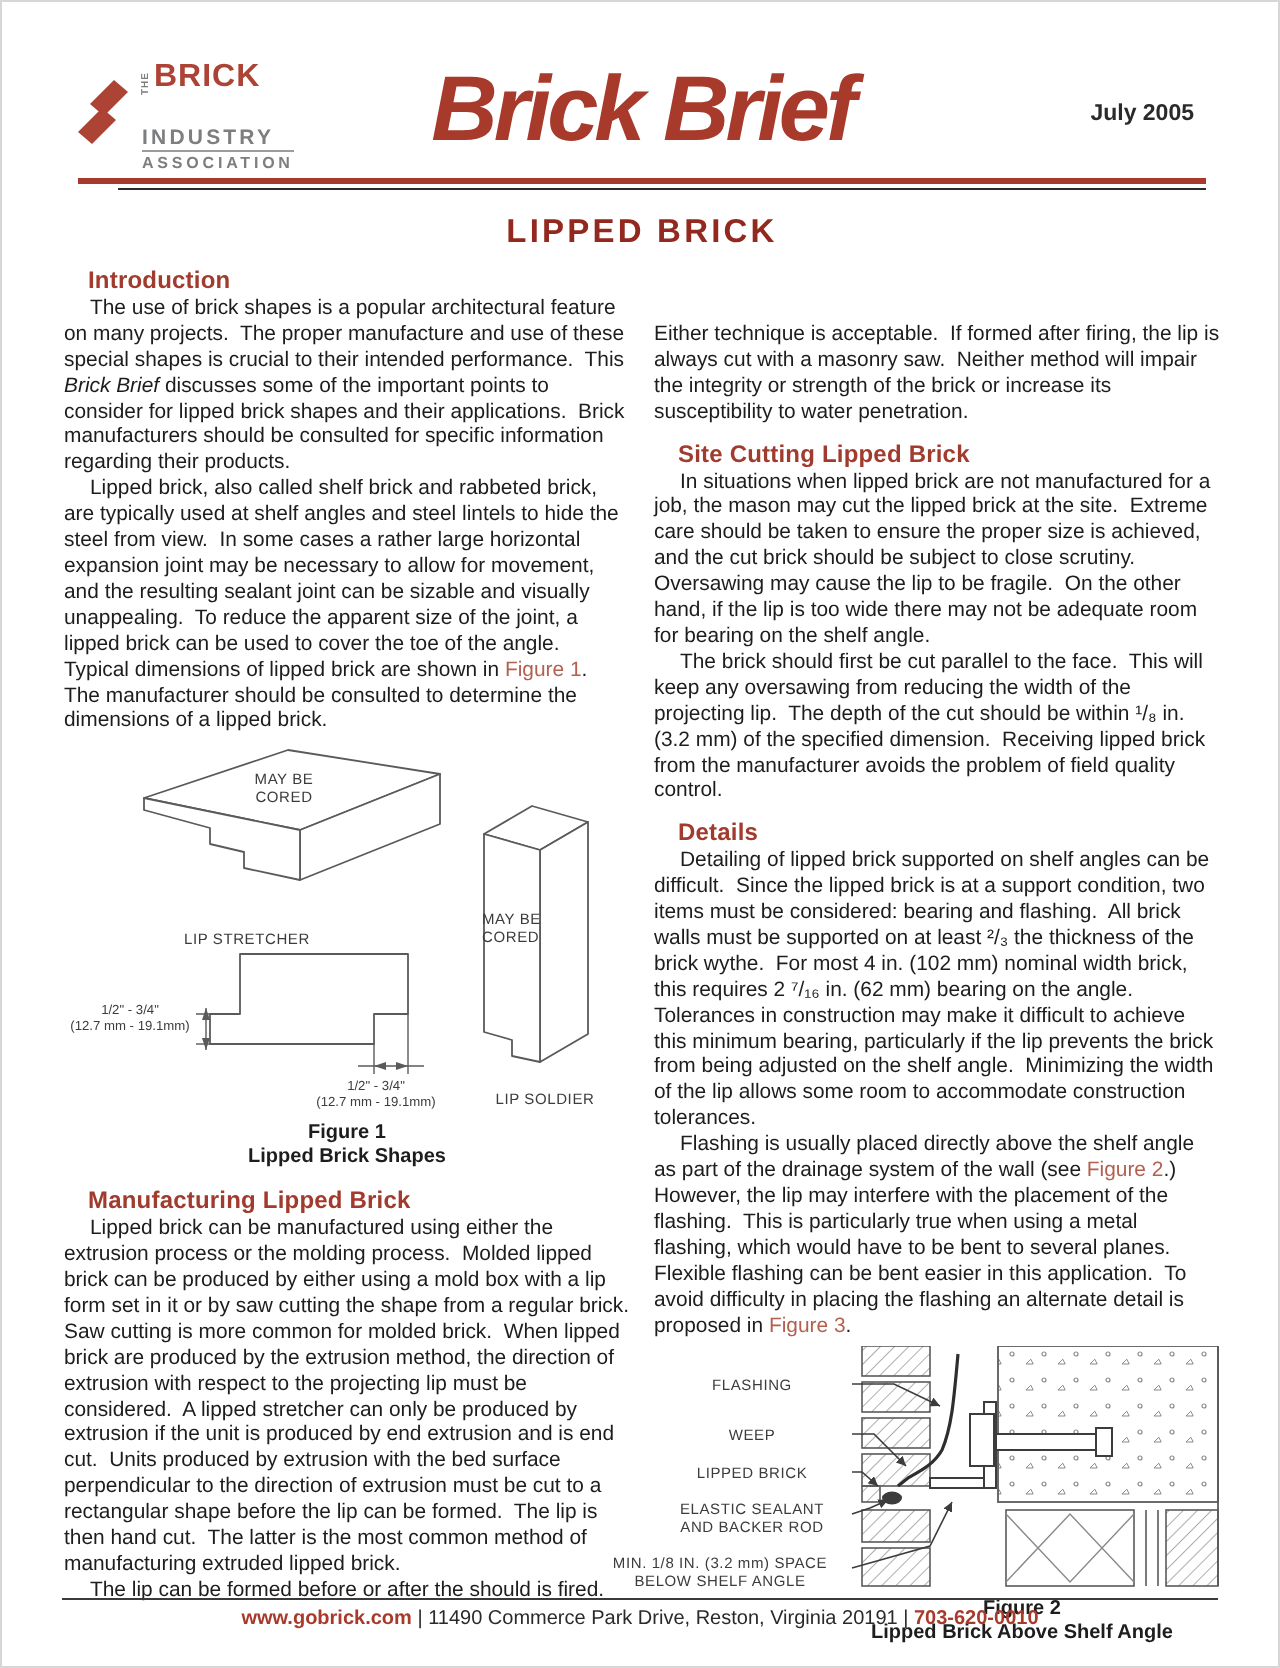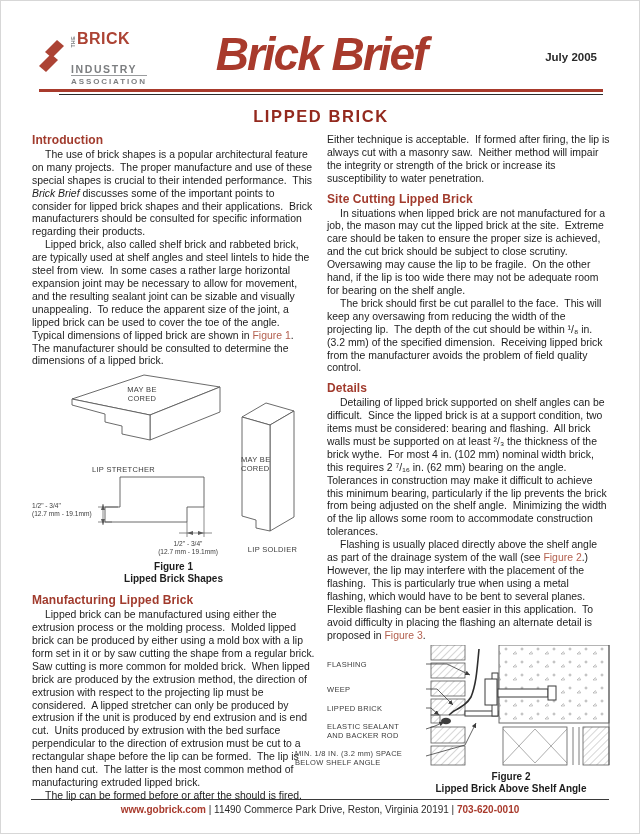--- a/index.html
+++ b/index.html
@@ -23,36 +23,36 @@
   .issue-date{position:absolute;right:44px;top:26px;font-size:11.5px;font-weight:bold;color:#2a2a2a;}
   .rule-red{position:absolute;top:88px;left:38px;width:564px;border-top:3px solid #a83a2c;}
   .rule-black{position:absolute;top:93px;left:58px;width:544px;border-top:1.6px solid #2a2a2a;}
   
   .doc-title{position:absolute;top:106px;left:0;width:640px;text-align:center;
              font-size:16.5px;font-weight:bold;letter-spacing:1.6px;color:#93291e;}
   
   .cols{position:absolute;top:133px;left:31px;width:578px;display:flex;gap:12px;}
   .col{width:283px;font-size:10.45px;line-height:12.9px;text-align:left;}
   .col p{margin:0;text-indent:13px;white-space:pre-wrap;}
-  h3{margin:7px 0 2px 0;font-size:12px;color:#a13b2d;letter-spacing:0.1px;}
+  h3{margin:7px 0 2px 12px;font-size:12px;color:#a13b2d;letter-spacing:0.1px;}
   h3.first{margin-top:0;}
   .figlink{color:#b3604f;}
   .it{font-style:italic;}
   
   .figure{position:relative;width:283px;}
   .fig1{height:216px;margin-top:3px;}
   .fig2{height:152px;margin-top:3px;}
   .figure svg{position:absolute;left:0;top:0;}
   .figlabel{position:absolute;font-size:7.5px;line-height:9px;color:#3c3c3c;
             letter-spacing:0.3px;white-space:pre-line;}
   .dimlabel{position:absolute;font-size:6.6px;line-height:8px;color:#3c3c3c;white-space:pre-line;}
   .fig-cap{position:absolute;width:100%;text-align:center;font-size:10px;
            font-weight:bold;color:#1d1d1d;line-height:12px;}
   .fig2 .fig-cap{left:85px;width:198px;}
-  .lab-r{text-align:left;}
+  .lab-r{text-align:center;}
   
   .footer{position:absolute;left:30px;right:30px;bottom:18px;border-top:1.8px solid #3a3a3a;
           padding-top:4px;text-align:center;font-size:10px;color:#2a2a2a;}
   .footer .red{color:#a83a2c;font-weight:bold;}
 </style>
 </head>
 <body>
 
 <div class="page">
 
@@ -130,21 +130,21 @@
         <div class="fig-cap" style="top:190px;">Figure 1</div>
         <div class="fig-cap" style="top:202px;">Lipped Brick Shapes</div>
       </div>
 
       <h3>Manufacturing Lipped Brick</h3>
       <p>Lipped brick can be manufactured using either the extrusion process or the molding process.  Molded lipped brick can be produced by either using a mold box with a lip form set in it or by saw cutting the shape from a regular brick.  Saw cutting is more common for molded brick.  When lipped brick are produced by the extrusion method, the direction of extrusion with respect to the projecting lip must be considered.  A lipped stretcher can only be produced by extrusion if the unit is produced by end extrusion and is end cut.  Units produced by extrusion with the bed surface perpendicular to the direction of extrusion must be cut to a rectangular shape before the lip can be formed.  The lip is then hand cut.  The latter is the most common method of manufacturing extruded lipped brick.</p>
       <p>The lip can be formed before or after the should is fired.</p>
     </div>
 
     <div class="col">
-      <p style="text-indent:0;">Either technique is acceptable.  If formed after firing, the lip is always cut with a masonry saw.  Neither method will impair the integrity or strength of the brick or increase its susceptibility to water penetration.</p>
+      <p style="text-indent:0;margin-top:28px;">Either technique is acceptable.  If formed after firing, the lip is always cut with a masonry saw.  Neither method will impair the integrity or strength of the brick or increase its susceptibility to water penetration.</p>
       <h3>Site Cutting Lipped Brick</h3>
       <p>In situations when lipped brick are not manufactured for a job, the mason may cut the lipped brick at the site.  Extreme care should be taken to ensure the proper size is achieved, and the cut brick should be subject to close scrutiny.  Oversawing may cause the lip to be fragile.  On the other hand, if the lip is too wide there may not be adequate room for bearing on the shelf angle.</p>
       <p>The brick should first be cut parallel to the face.  This will keep any oversawing from reducing the width of the projecting lip.  The depth of the cut should be within ¹/₈ in. (3.2 mm) of the specified dimension.  Receiving lipped brick from the manufacturer avoids the problem of field quality control.</p>
       <h3>Details</h3>
       <p>Detailing of lipped brick supported on shelf angles can be difficult.  Since the lipped brick is at a support condition, two items must be considered: bearing and flashing.  All brick walls must be supported on at least ²/₃ the thickness of the brick wythe.  For most 4 in. (102 mm) nominal width brick, this requires 2 ⁷/₁₆ in. (62 mm) bearing on the angle.  Tolerances in construction may make it difficult to achieve this minimum bearing, particularly if the lip prevents the brick from being adjusted on the shelf angle.  Minimizing the width of the lip allows some room to accommodate construction tolerances.</p>
       <p><span>Flashing is usually placed directly above the shelf angle as part of the drainage system of the wall (see </span><span class="figlink">Figure 2</span><span>.)  However, the lip may interfere with the placement of the flashing.  This is particularly true when using a metal flashing, which would have to be bent to several planes.  Flexible flashing can be bent easier in this application.  To avoid difficulty in placing the flashing an alternate detail is proposed in </span><span class="figlink">Figure 3</span><span>.</span></p>
 
       <div class="figure fig2">
         <svg width="283" height="122" viewBox="0 0 283 122">
           <defs>

